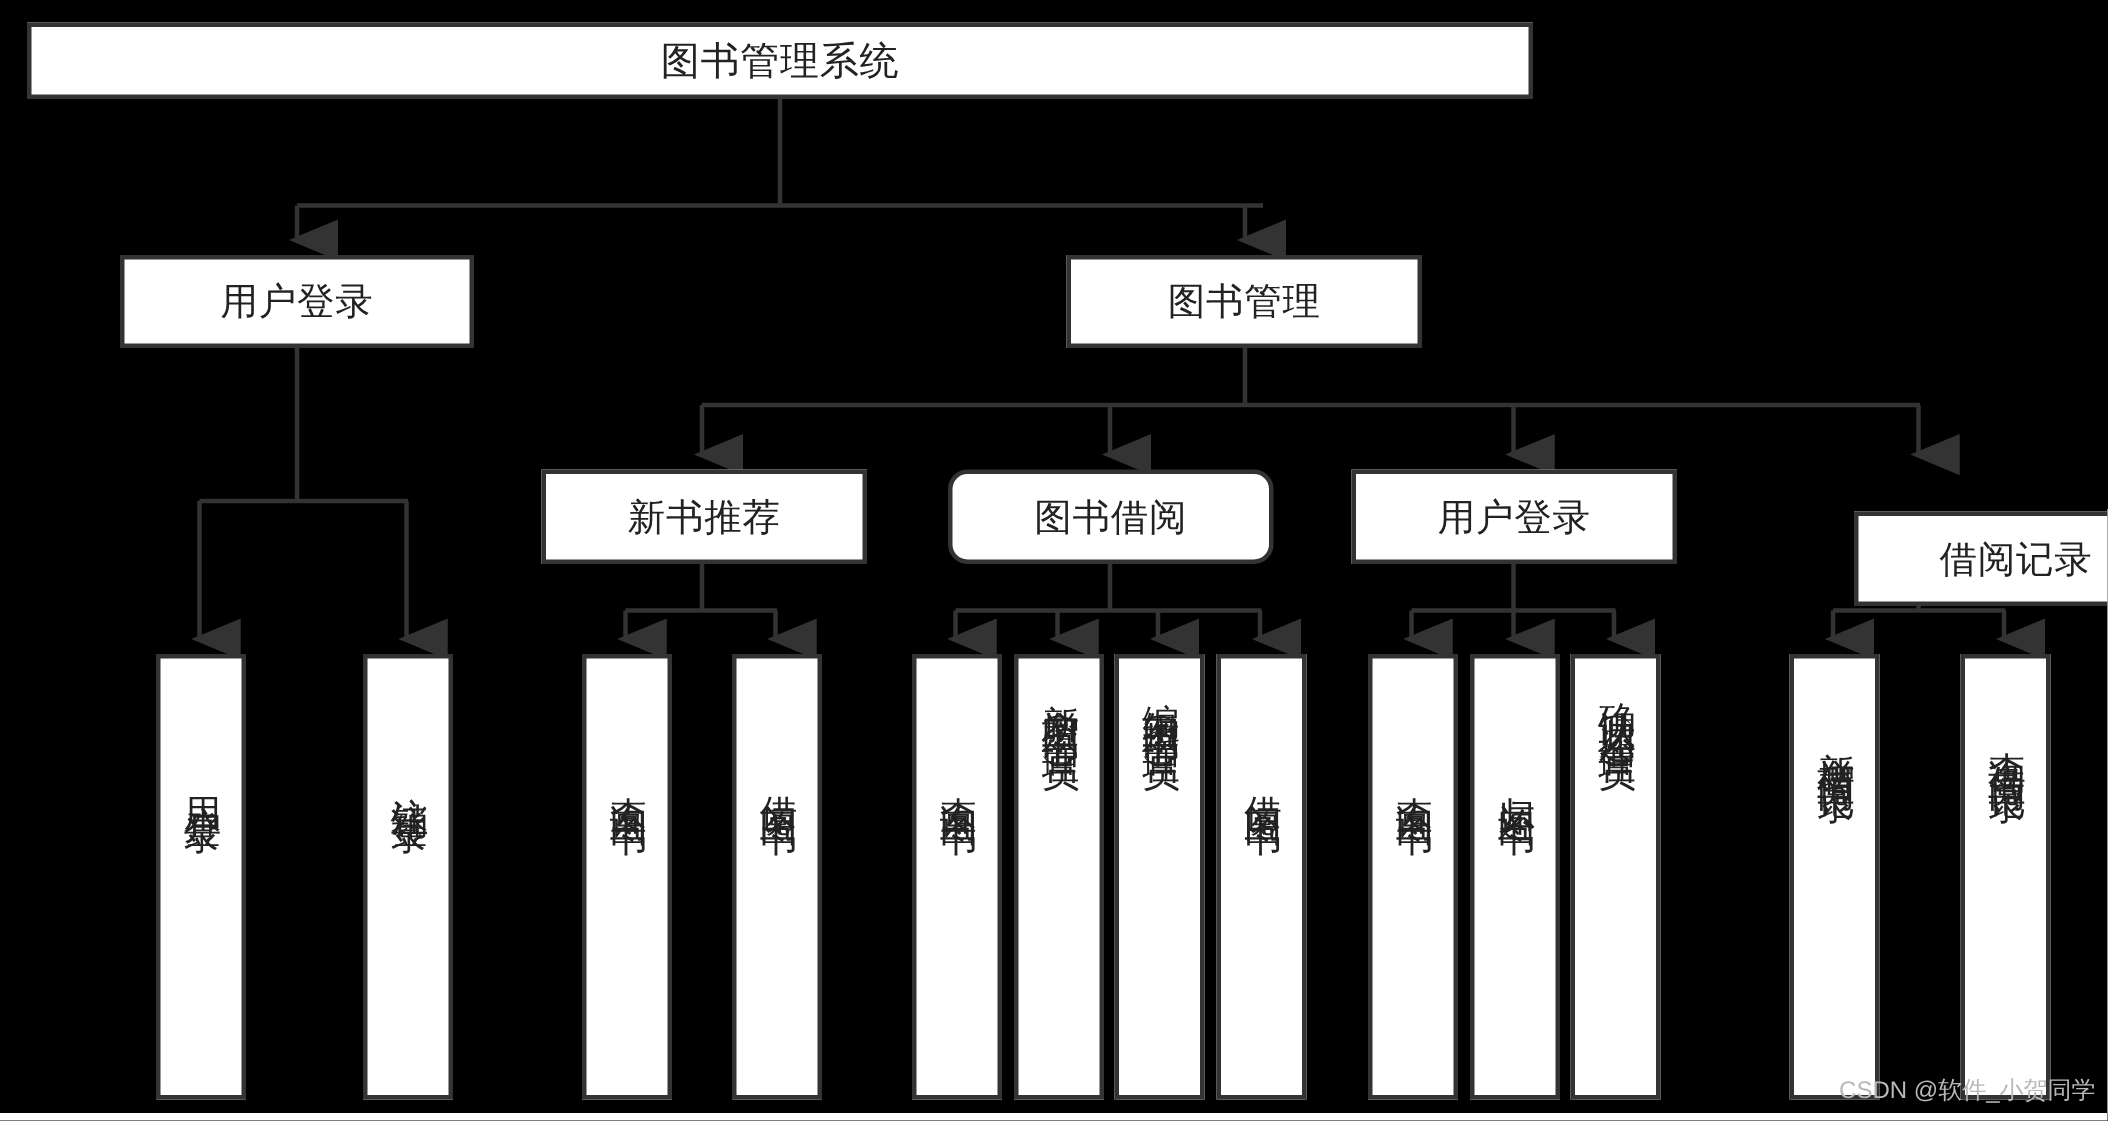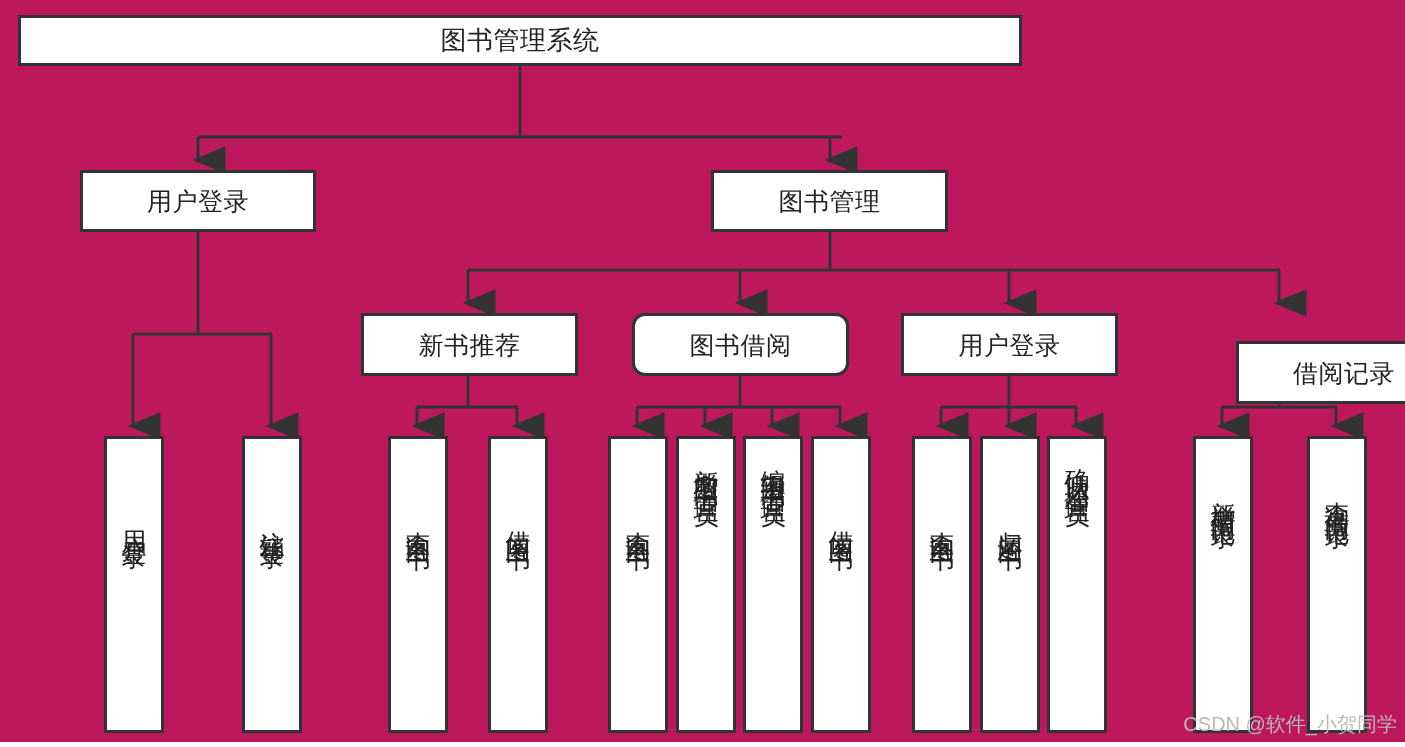--- a/index.html
+++ b/index.html
@@ -7,21 +7,21 @@
     padding: 0;
     background: #ffffff;
   }
   body {
     font-family: "Liberation Sans", "DejaVu Sans", sans-serif;
   }
   #canvas {
     position: relative;
     width: 1405px;
     height: 742px;
-    background: #be185d;
+    background: #000000;
     overflow: hidden;
   }
   svg#wires {
     position: absolute;
     left: 0;
     top: 0;
     width: 1405px;
     height: 747px;
     pointer-events: none;
   }
@@ -62,21 +62,21 @@
     line-height: 1;
     white-space: normal;
   }
   .node.v.tall .lbl {
     letter-spacing: 5px;
   }
   .watermark {
     position: absolute;
     right: 8px;
     bottom: 4px;
-    font-size: 20px;
+    font-size: 16px;
     color: #b8b8b8;
     white-space: nowrap;
     user-select: none;
     text-align: right;
   }
 </style>
 </head>
 <body>
 
 <div id="canvas">

